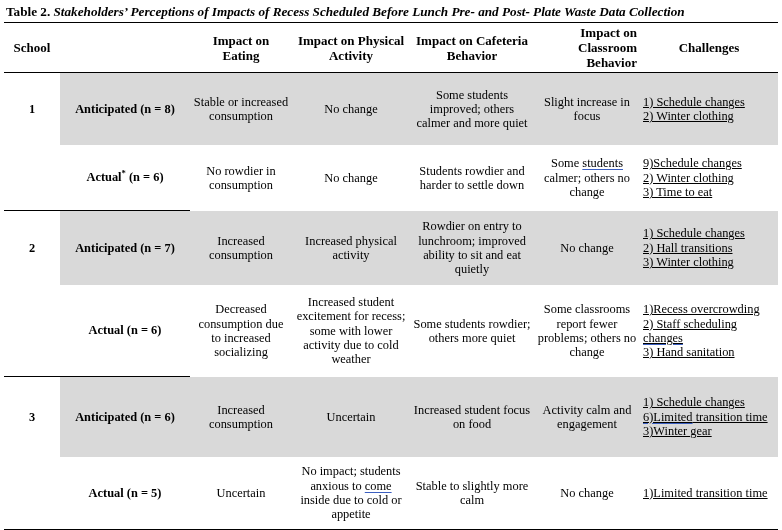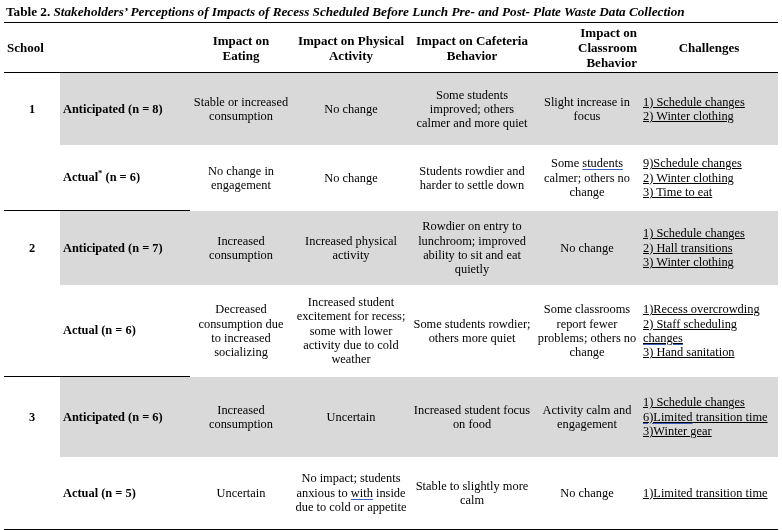--- a/index.html
+++ b/index.html
@@ -67,41 +67,41 @@
     text-align: center;
     vertical-align: middle;
     padding-top: 4px;
     padding-bottom: 5px;
     line-height: 1.12;
   }
   thead tr {
     border-bottom: 1.6px solid #000;
   }
   th.h-school {
-    text-align: left;
+    text-align: center;
     padding-left: 4px;
   }
   th.h-classroom {
     text-align: right;
     padding-left: 8px;
   }
 
   tbody td {
     text-align: center;
   }
   td.school-cell {
     font-weight: bold;
     text-align: center;
     vertical-align: bottom;
     padding-bottom: 4px;
     background: #ffffff !important;
   }
   td.phase-cell {
     font-weight: bold;
-    text-align: left;
+    text-align: center;
   }
   td.challenges-cell {
     text-align: left;
     padding-left: 7px;
     text-decoration: underline;
   }
 
   tr.shaded td:not(.school-cell) {
     background: #d9d9d9;
   }
@@ -175,21 +175,21 @@
           <td>Some students improved; others calmer and more quiet</td>
           <td>Slight increase in focus</td>
           <td class="challenges-cell">
             <div>1) Schedule changes</div>
             <div>2) Winter clothing</div>
           </td>
         </tr>
         <tr class="group-sep" style="height: 66px;">
           <td class="school-cell"></td>
           <td class="phase-cell">Actual<span class="sup">*</span> (n = 6)</td>
-          <td>No change in engagement</td>
+          <td>No rowdier in consumption</td>
           <td>No change</td>
           <td>Students rowdier and harder to settle down</td>
           <td>Some <span class="mis">students</span> calmer; others no change</td>
           <td class="challenges-cell">
             <div>9)Schedule changes</div>
             <div>2) Winter clothing</div>
             <div>3) Time to eat</div>
           </td>
         </tr>
         <tr class="shaded" style="height: 74px;">
@@ -228,21 +228,21 @@
           <td class="challenges-cell">
             <div>1) Schedule changes</div>
             <div><span class="mis">6)Limited</span> transition time</div>
             <div>3)Winter gear</div>
           </td>
         </tr>
         <tr style="height: 72px;">
           <td class="school-cell"></td>
           <td class="phase-cell">Actual (n = 5)</td>
           <td>Uncertain</td>
-          <td>No impact; students anxious to <span class="mis">with</span> inside due to cold or appetite</td>
+          <td>No impact; students anxious to <span class="mis">come</span> inside due to cold or appetite</td>
           <td>Stable to slightly more calm</td>
           <td>No change</td>
           <td class="challenges-cell">
             <div>1)Limited transition time</div>
           </td>
         </tr>
       </tbody>
   </table>
 
   <div class="foot-rule"></div>

